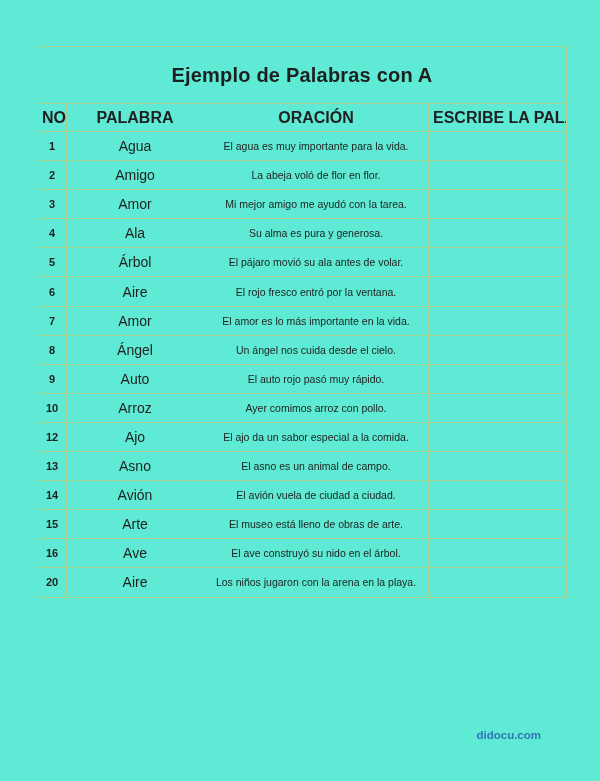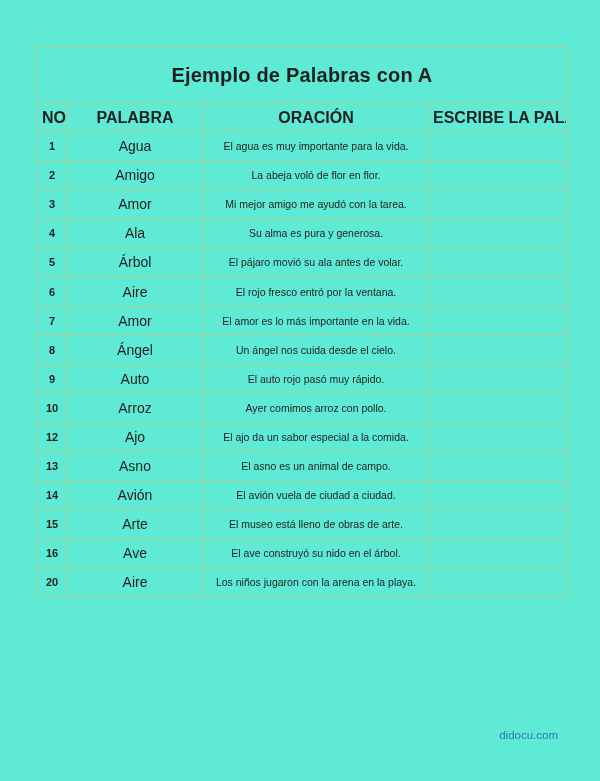--- a/index.html
+++ b/index.html
@@ -55,23 +55,23 @@
   tr.data-row td.col-palabra {
     font-size: 14px;
   }
   col.c-no      { width: 29px; }
   col.c-palabra { width: 137px; }
   col.c-oracion { width: 225px; }
   col.c-escribe { width: 138px; }
   .footer-link {
     position: absolute;
     top: 729px;
-    right: 42px;
+    right: 59px;
     font-size: 11.5px;
-    font-weight: normal;
+    font-weight: bold;
     color: #2e75b6;
     cursor: pointer;
   }
 </style>
 </head>
 <body>
 
 <div class="page">
 
   <table class="worksheet">

